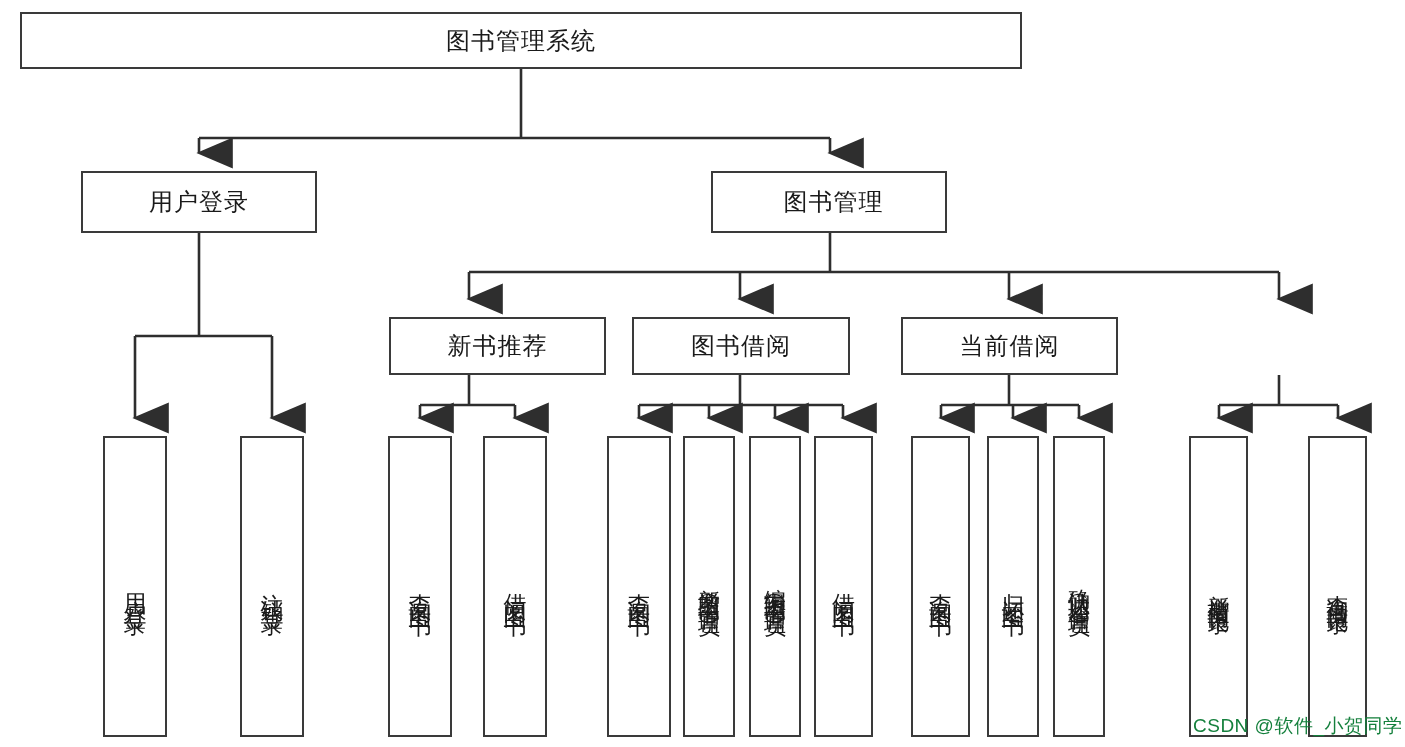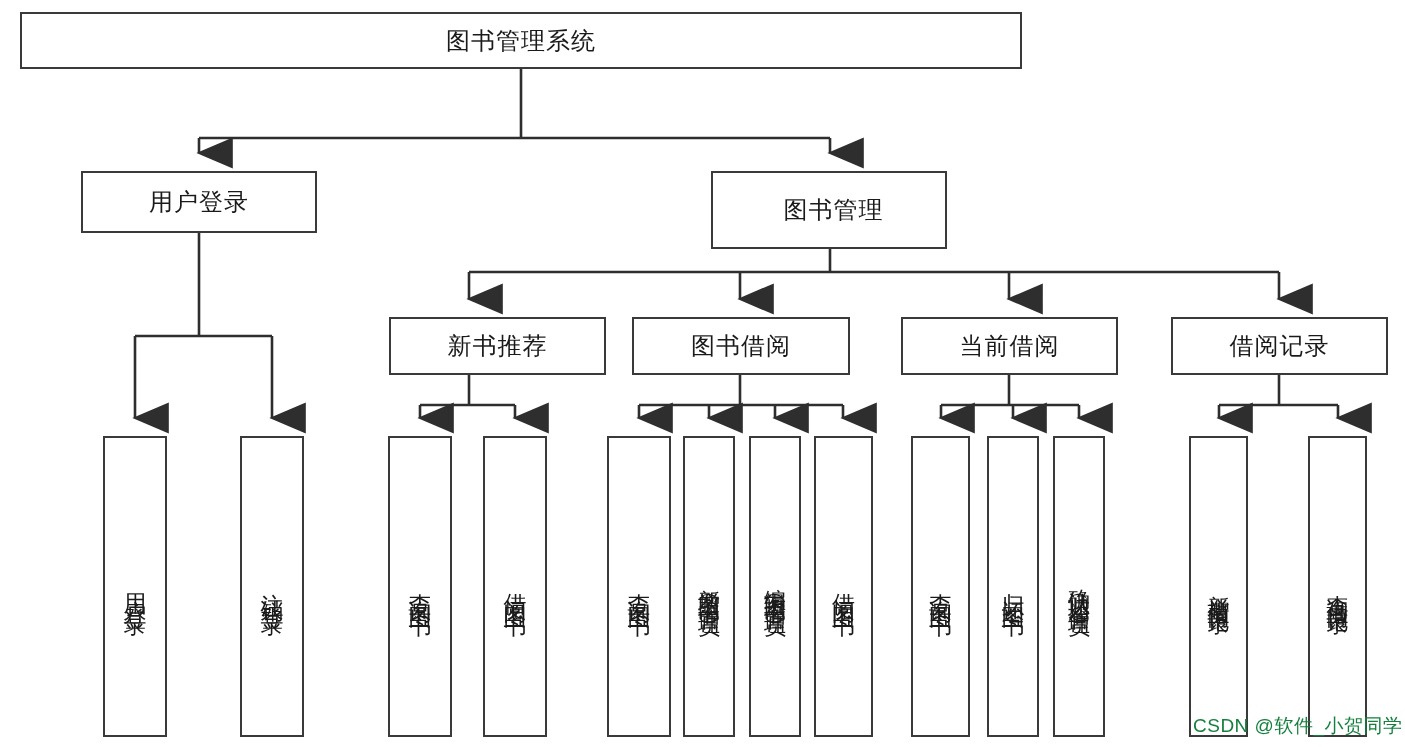--- a/index.html
+++ b/index.html
@@ -113,26 +113,25 @@
       <path d="M 1279 375 L 1279 405"></path>
       <path d="M 1219 405 L 1338 405"></path>
       <path d="M 1219 405 L 1219 418" marker-end="url(#arrow)"></path>
       <path d="M 1338 405 L 1338 418" marker-end="url(#arrow)"></path>
     </g>
   </svg>
 
   <div class="node node-h" style="left: 20px; top: 12px; width: 1002px; height: 57px;">图书管理系统</div>
 
   <div class="node node-h" style="left: 81px; top: 171px; width: 236px; height: 62px;">用户登录</div>
-  <div class="node node-h" style="left: 711px; top: 171px; width: 236px; height: 78px; padding-left: 9px;">图书管理</div>
+  <div class="node node-h" style="left: 711px; top: 171px; width: 236px; height: 62px; padding-left: 9px;">图书管理</div>
 
   <div class="node node-h" style="left: 361px; top: 317px; width: 217px; height: 58px; margin-left: 28px;">新书推荐</div>
   <div class="node node-h" style="left: 901px; top: 317px; width: 217px; height: 58px;">当前借阅</div>
   <div class="node node-h" style="left: 632px; top: 317px; width: 218px; height: 58px;">图书借阅</div>
-  <div class="node node-h" style="left: 1171px; top: 317px; width: 217px; height: 58px;">借阅记录</div>
 
   <div class="node node-v" style="left: 103px; top: 436px; width: 64px; height: 301px;">用户登录</div>
   <div class="node node-v" style="left: 240px; top: 436px; width: 64px; height: 301px;">注销登录</div>
   <div class="node node-v" style="left: 388px; top: 436px; width: 64px; height: 301px;">查询图书</div>
   <div class="node node-v" style="left: 483px; top: 436px; width: 64px; height: 301px;">借阅图书</div>
   <div class="node node-v" style="left: 607px; top: 436px; width: 64px; height: 301px;">查询图书</div>
   <div class="node node-v long" style="left: 683px; top: 436px; width: 52px; height: 301px;">新增图书（管理员）</div>
   <div class="node node-v long" style="left: 749px; top: 436px; width: 52px; height: 301px;">编辑图书（管理员）</div>
   <div class="node node-v" style="left: 814px; top: 436px; width: 59px; height: 301px;">借阅图书</div>
   <div class="node node-v" style="left: 911px; top: 436px; width: 59px; height: 301px;">查询图书</div>

